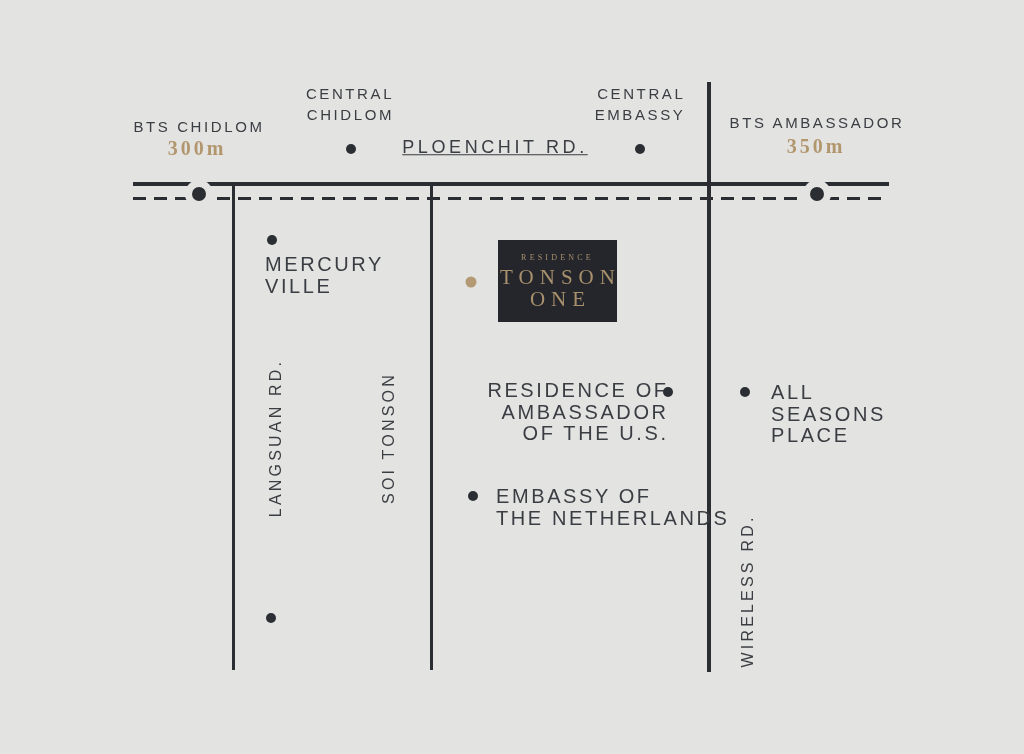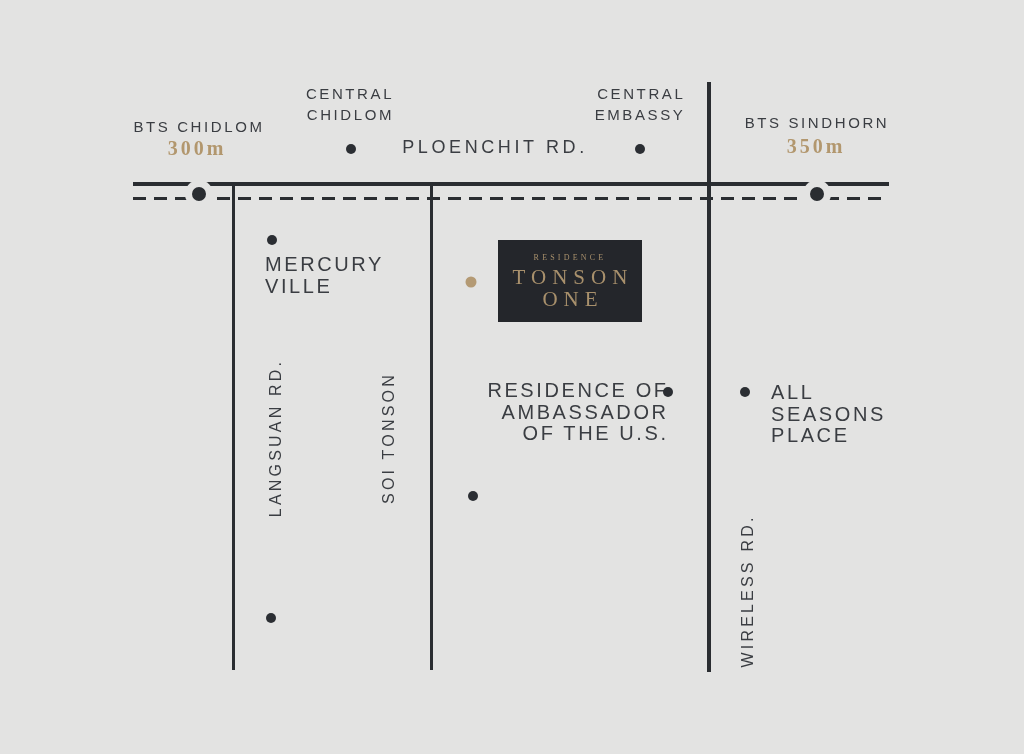--- a/index.html
+++ b/index.html
@@ -71,21 +71,21 @@
     font-size: 20px;
     letter-spacing: 3px;
     color: #b2976e;
     white-space: nowrap;
   }
 
   
   .logo-box {
     position: absolute;
     left: 498px; top: 240px;
-    width: 144px; height: 82px;
+    width: 119px; height: 82px;
     background: #24262b;
     display: flex;
     flex-direction: column;
     align-items: center;
     justify-content: center;
     font-family: "Liberation Serif", serif;
     color: #a8906c;
   }
   .logo-residence { font-size: 8px; letter-spacing: 3.2px; margin-bottom: 4px; }
   .logo-name { font-size: 21px; letter-spacing: 6px; line-height: 22px; text-indent: 6px; }
@@ -105,27 +105,27 @@
   <div class="ring" style="left:199px; top:194px;"></div>
   <div class="ring" style="left:817px; top:194px;"></div>
 
   <div class="lbl small center" style="left:199px; top:127px; white-space:nowrap;">BTS CHIDLOM</div>
   <div class="distance" style="left:197px; top:148px;">300m</div>
 
   <div class="lbl small center" style="left:350px; top:104px;">CENTRAL
 CHIDLOM</div>
   <div class="dot" style="left:351px; top:149px;"></div>
 
-  <div class="lbl center road-name" style="left:495px; top:148px; white-space:nowrap;">PLOENCHIT RD.</div>
+  <div class="lbl center road-name" style="left:495px; top:148px; white-space:nowrap;text-decoration:underline;">PLOENCHIT RD.</div>
 
   <div class="lbl small center" style="left:640px; top:104px;">CENTRAL
 EMBASSY</div>
   <div class="dot" style="left:640px; top:149px;"></div>
 
-  <div class="lbl small center" style="left:817px; top:123px; white-space:nowrap;">BTS SINDHORN</div>
+  <div class="lbl small center" style="left:817px; top:123px; white-space:nowrap;">BTS AMBASSADOR</div>
   <div class="distance" style="left:816px; top:146px;">350m</div>
 
   <div class="vlabel" style="left:276px; top:438px;">LANGSUAN RD.</div>
   <div class="vlabel" style="left:389px; top:438px;">SOI TONSON</div>
   <div class="vlabel" style="left:748px; top:591px;">WIRELESS RD.</div>
 
   <div class="dot" style="left:272px; top:240px;"></div>
   <div class="lbl" style="left:265px; top:254px;">MERCURY
 VILLE</div>
 
@@ -140,16 +140,18 @@
 AMBASSADOR
 OF THE U.S.</div>
   <div class="dot" style="left:668px; top:392px;"></div>
 
   <div class="dot" style="left:745px; top:392px;"></div>
   <div class="lbl" style="left:771px; top:382px;">ALL
 SEASONS
 PLACE</div>
 
   <div class="dot" style="left:473px; top:496px;"></div>
+  <div class="lbl" style="left:496px; top:486px;">EMBASSY OF
+THE NETHERLANDS</div>
 
   <div class="dot" style="left:271px; top:618px;"></div>
 
 </div>
 
 </body></html>

